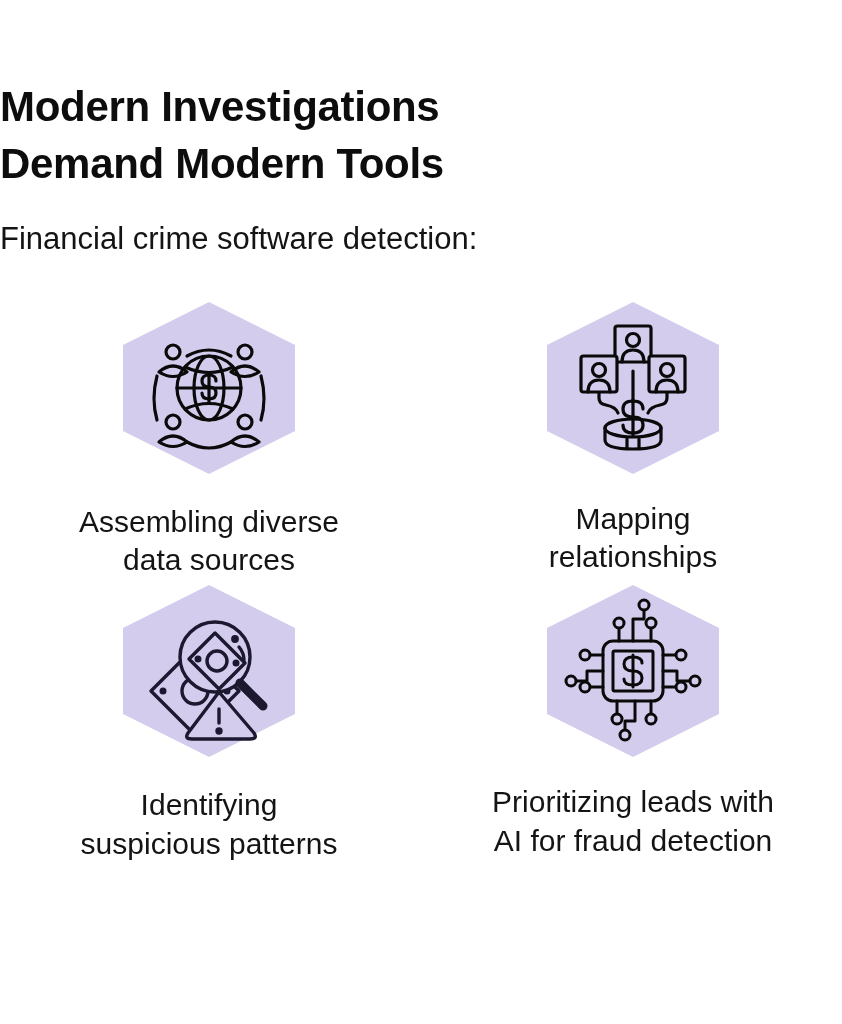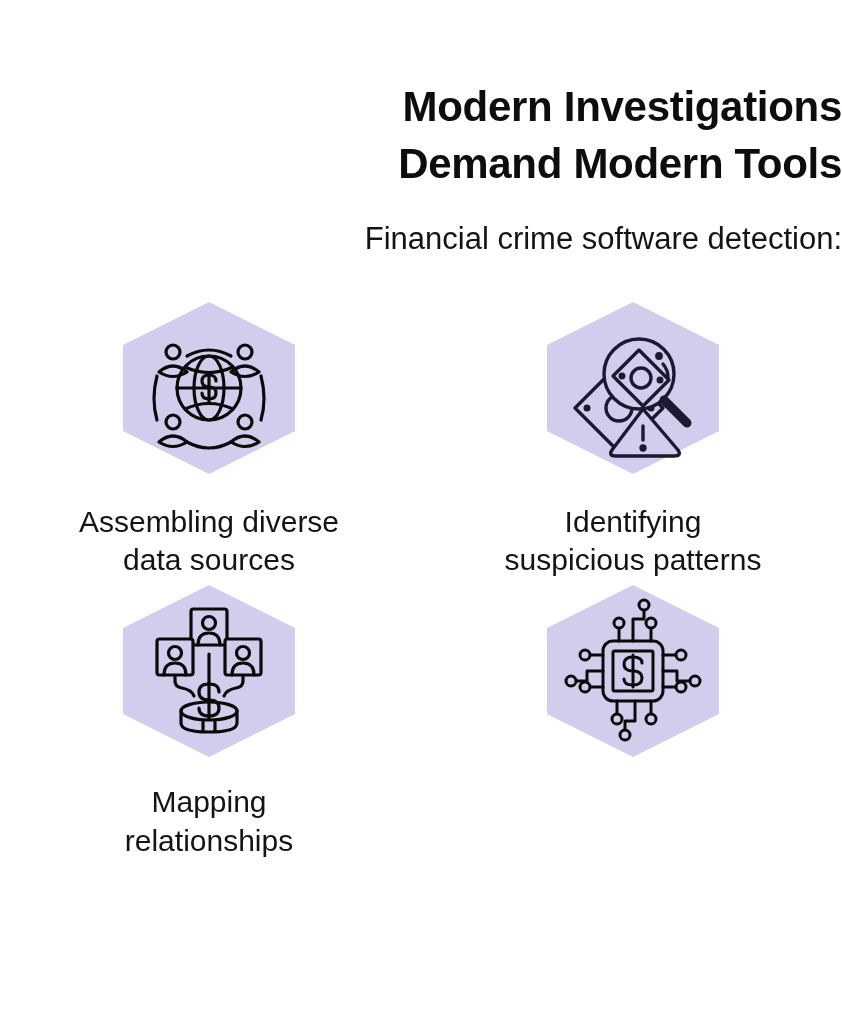--- a/index.html
+++ b/index.html
@@ -21,21 +21,21 @@
     height: 1024px;
     box-sizing: border-box;
     display: flex;
     flex-direction: column;
     align-items: center;
   }
 
   
   .header {
     width: 100%;
-    text-align: right;
+    text-align: left;
     padding-top: 78px;
   }
   .title {
     font-size: 42px;
     font-weight: bold;
     line-height: 1.36;
     letter-spacing: -0.3px;
     color: #0d0d0d;
     margin: 0;
     white-space: pre-line;
@@ -133,20 +133,56 @@
             <path d="M64 140 Q86 152 108 140"></path>
             <path d="M34 74 Q28 97 34 118"></path>
             <path d="M138 74 Q144 97 138 118"></path>
           </g>
         </svg>
       </div>
       <div class="caption">Assembling diverse
 data sources</div>
     </div>
 
+    <div class="card row-2">
+      <div class="hex-wrap">
+        <svg width="172" height="172" viewBox="0 0 172 172" xmlns="http://www.w3.org/2000/svg">
+          <polygon points="86,0 172,43 172,129 86,172 0,129 0,43" fill="#D3CCEC"></polygon>
+          <g fill="none" stroke="#0a0a0a" stroke-width="3.2" stroke-linecap="round" stroke-linejoin="round">
+
+            <line x1="86" y1="69" x2="86" y2="100"></line>
+            <path d="M52 88 L52 96 q0 6 7 7 q10 2 12 8"></path>
+            <path d="M120 88 L120 96 q0 6 -7 7 q-10 2 -12 8"></path>
+
+            <rect x="68" y="24" width="36" height="36" rx="2.5" fill="#D3CCEC"></rect>
+            <circle cx="86" cy="38" r="6.5"></circle>
+            <path d="M75 60 q0 -12 11 -12 q11 0 11 12"></path>
+
+            <rect x="34" y="54" width="36" height="36" rx="2.5" fill="#D3CCEC"></rect>
+            <circle cx="52" cy="68" r="6.5"></circle>
+            <path d="M41 90 q0 -12 11 -12 q11 0 11 12"></path>
+
+            <rect x="102" y="54" width="36" height="36" rx="2.5" fill="#D3CCEC"></rect>
+            <circle cx="120" cy="68" r="6.5"></circle>
+            <path d="M109 90 q0 -12 11 -12 q11 0 11 12"></path>
+
+            <ellipse cx="86" cy="126" rx="28" ry="9" fill="#D3CCEC"></ellipse>
+            <path d="M58 126 L58 138 q0 9 28 9 q28 0 28 -9 L114 126"></path>
+            <line x1="80" y1="146" x2="80" y2="137"></line>
+            <line x1="92" y1="146" x2="92" y2="137"></line>
+
+            <line x1="86" y1="98" x2="86" y2="134"></line>
+            <path d="M96 107 q0 -8 -10 -8 q-10 0 -10 8 q0 8 10 8 q10 0 10 8 q0 8 -10 8 q-10 0 -10 -8"></path>
+          </g>
+        </svg>
+      </div>
+      <div class="caption">Mapping
+relationships</div>
+    </div>
+
     <div class="card row-1">
       <div class="hex-wrap">
         <svg width="172" height="172" viewBox="0 0 172 172" xmlns="http://www.w3.org/2000/svg">
           <polygon points="86,0 172,43 172,129 86,172 0,129 0,43" fill="#D3CCEC"></polygon>
           <g fill="none" stroke="#1C1830" stroke-width="3.4" stroke-linecap="round" stroke-linejoin="round">
 
             <polygon points="28,106 72,62 116,106 72,150"></polygon>
             <circle cx="72" cy="106" r="13"></circle>
             <circle cx="40" cy="106" r="1.8" fill="#1C1830"></circle>
             <circle cx="104" cy="106" r="1.8" fill="#1C1830"></circle>
@@ -164,56 +200,20 @@
             <line x1="117" y1="98" x2="140" y2="121" stroke-width="9"></line>
 
             <path d="M96 107 L131 148 q4 6 -4 6 L69 154 q-8 0 -4 -6 Z" fill="#D3CCEC"></path>
             <line x1="96" y1="124" x2="96" y2="138"></line>
             <circle cx="96" cy="146" r="2" fill="#1C1830"></circle>
           </g>
         </svg>
       </div>
       <div class="caption">Identifying
 suspicious patterns</div>
-    </div>
-
-    <div class="card row-2">
-      <div class="hex-wrap">
-        <svg width="172" height="172" viewBox="0 0 172 172" xmlns="http://www.w3.org/2000/svg">
-          <polygon points="86,0 172,43 172,129 86,172 0,129 0,43" fill="#D3CCEC"></polygon>
-          <g fill="none" stroke="#0a0a0a" stroke-width="3.2" stroke-linecap="round" stroke-linejoin="round">
-
-            <line x1="86" y1="69" x2="86" y2="100"></line>
-            <path d="M52 88 L52 96 q0 6 7 7 q10 2 12 8"></path>
-            <path d="M120 88 L120 96 q0 6 -7 7 q-10 2 -12 8"></path>
-
-            <rect x="68" y="24" width="36" height="36" rx="2.5" fill="#D3CCEC"></rect>
-            <circle cx="86" cy="38" r="6.5"></circle>
-            <path d="M75 60 q0 -12 11 -12 q11 0 11 12"></path>
-
-            <rect x="34" y="54" width="36" height="36" rx="2.5" fill="#D3CCEC"></rect>
-            <circle cx="52" cy="68" r="6.5"></circle>
-            <path d="M41 90 q0 -12 11 -12 q11 0 11 12"></path>
-
-            <rect x="102" y="54" width="36" height="36" rx="2.5" fill="#D3CCEC"></rect>
-            <circle cx="120" cy="68" r="6.5"></circle>
-            <path d="M109 90 q0 -12 11 -12 q11 0 11 12"></path>
-
-            <ellipse cx="86" cy="126" rx="28" ry="9" fill="#D3CCEC"></ellipse>
-            <path d="M58 126 L58 138 q0 9 28 9 q28 0 28 -9 L114 126"></path>
-            <line x1="80" y1="146" x2="80" y2="137"></line>
-            <line x1="92" y1="146" x2="92" y2="137"></line>
-
-            <line x1="86" y1="98" x2="86" y2="134"></line>
-            <path d="M96 107 q0 -8 -10 -8 q-10 0 -10 8 q0 8 10 8 q10 0 10 8 q0 8 -10 8 q-10 0 -10 -8"></path>
-          </g>
-        </svg>
-      </div>
-      <div class="caption">Mapping
-relationships</div>
     </div>
 
     <div class="card row-2">
       <div class="hex-wrap">
         <svg width="172" height="172" viewBox="0 0 172 172" xmlns="http://www.w3.org/2000/svg">
           <polygon points="86,0 172,43 172,129 86,172 0,129 0,43" fill="#D3CCEC"></polygon>
           <g fill="none" stroke="#0a0a0a" stroke-width="3" stroke-linecap="round" stroke-linejoin="round">
 
             <rect x="56" y="56" width="60" height="60" rx="10"></rect>
             <rect x="66" y="66" width="40" height="40" rx="1.5"></rect>
@@ -244,16 +244,18 @@
 
             <line x1="116" y1="70" x2="128" y2="70"></line>
             <circle cx="134" cy="70" r="5"></circle>
             <path d="M116 86 L130 86 L130 96 L142 96"></path>
             <circle cx="148" cy="96" r="5"></circle>
             <line x1="116" y1="102" x2="128" y2="102"></line>
             <circle cx="134" cy="102" r="5"></circle>
           </g>
         </svg>
       </div>
+      <div class="caption">Prioritizing leads with
+AI for fraud detection</div>
     </div>
 
   </div>
 </div>
 
 </body></html>

